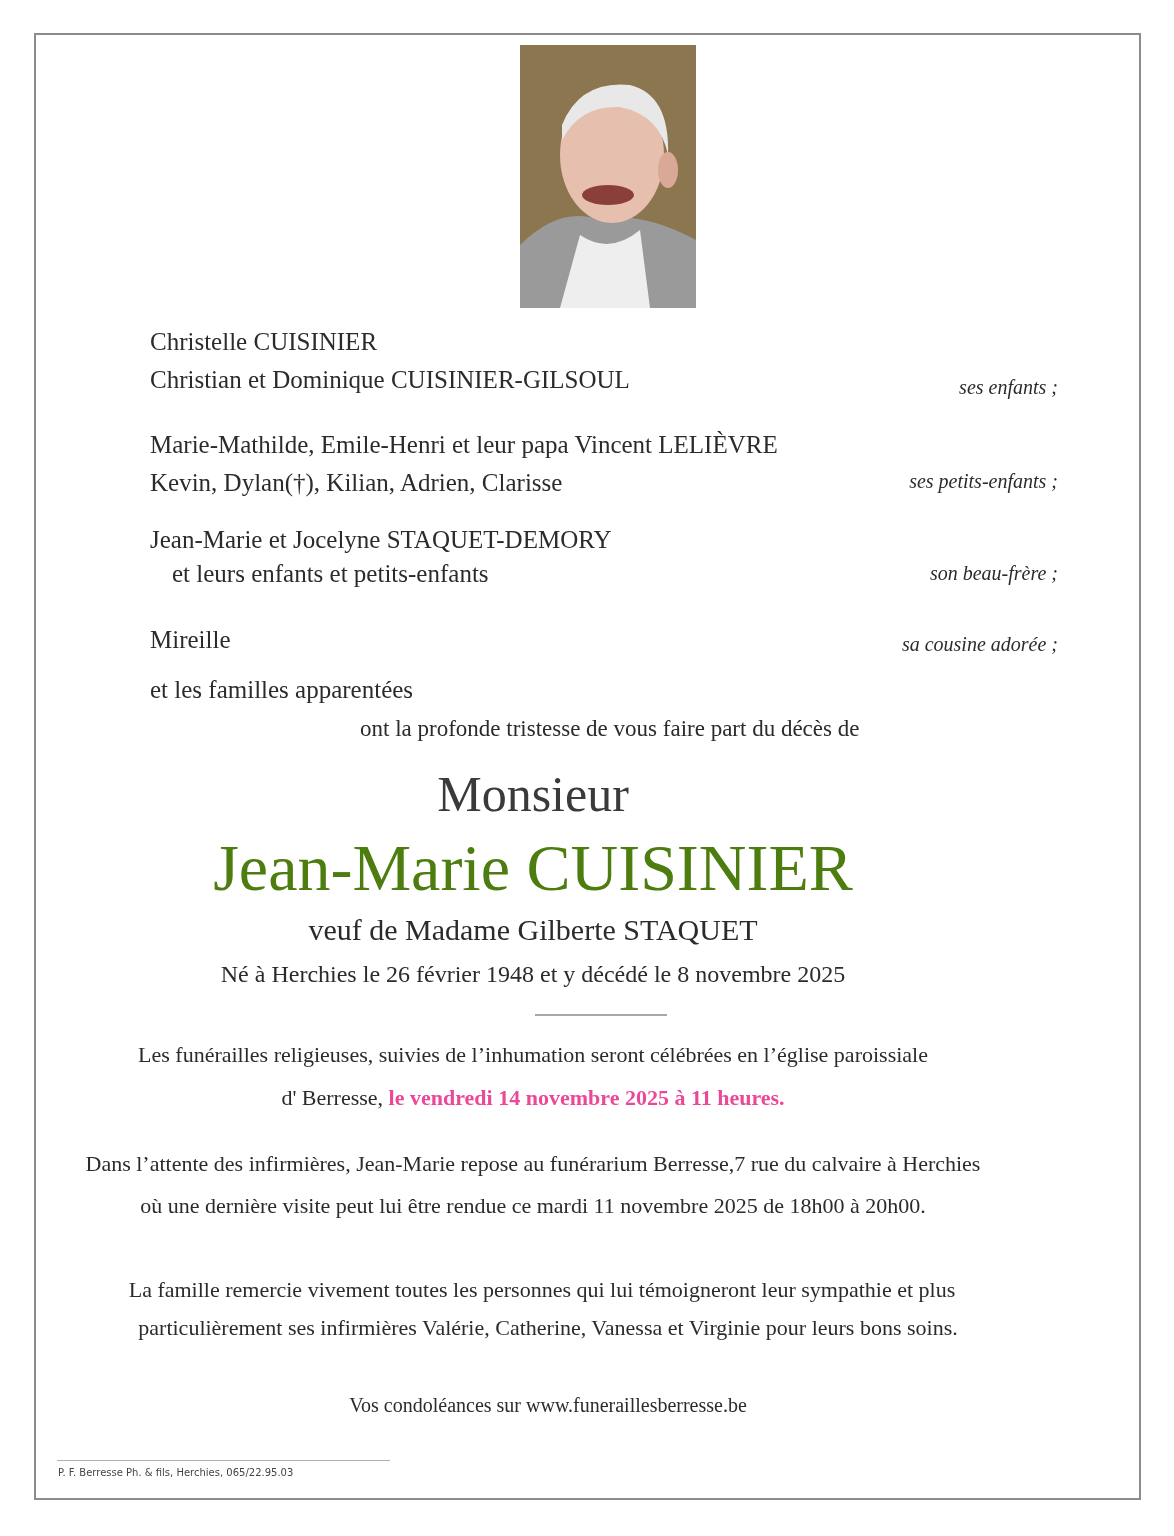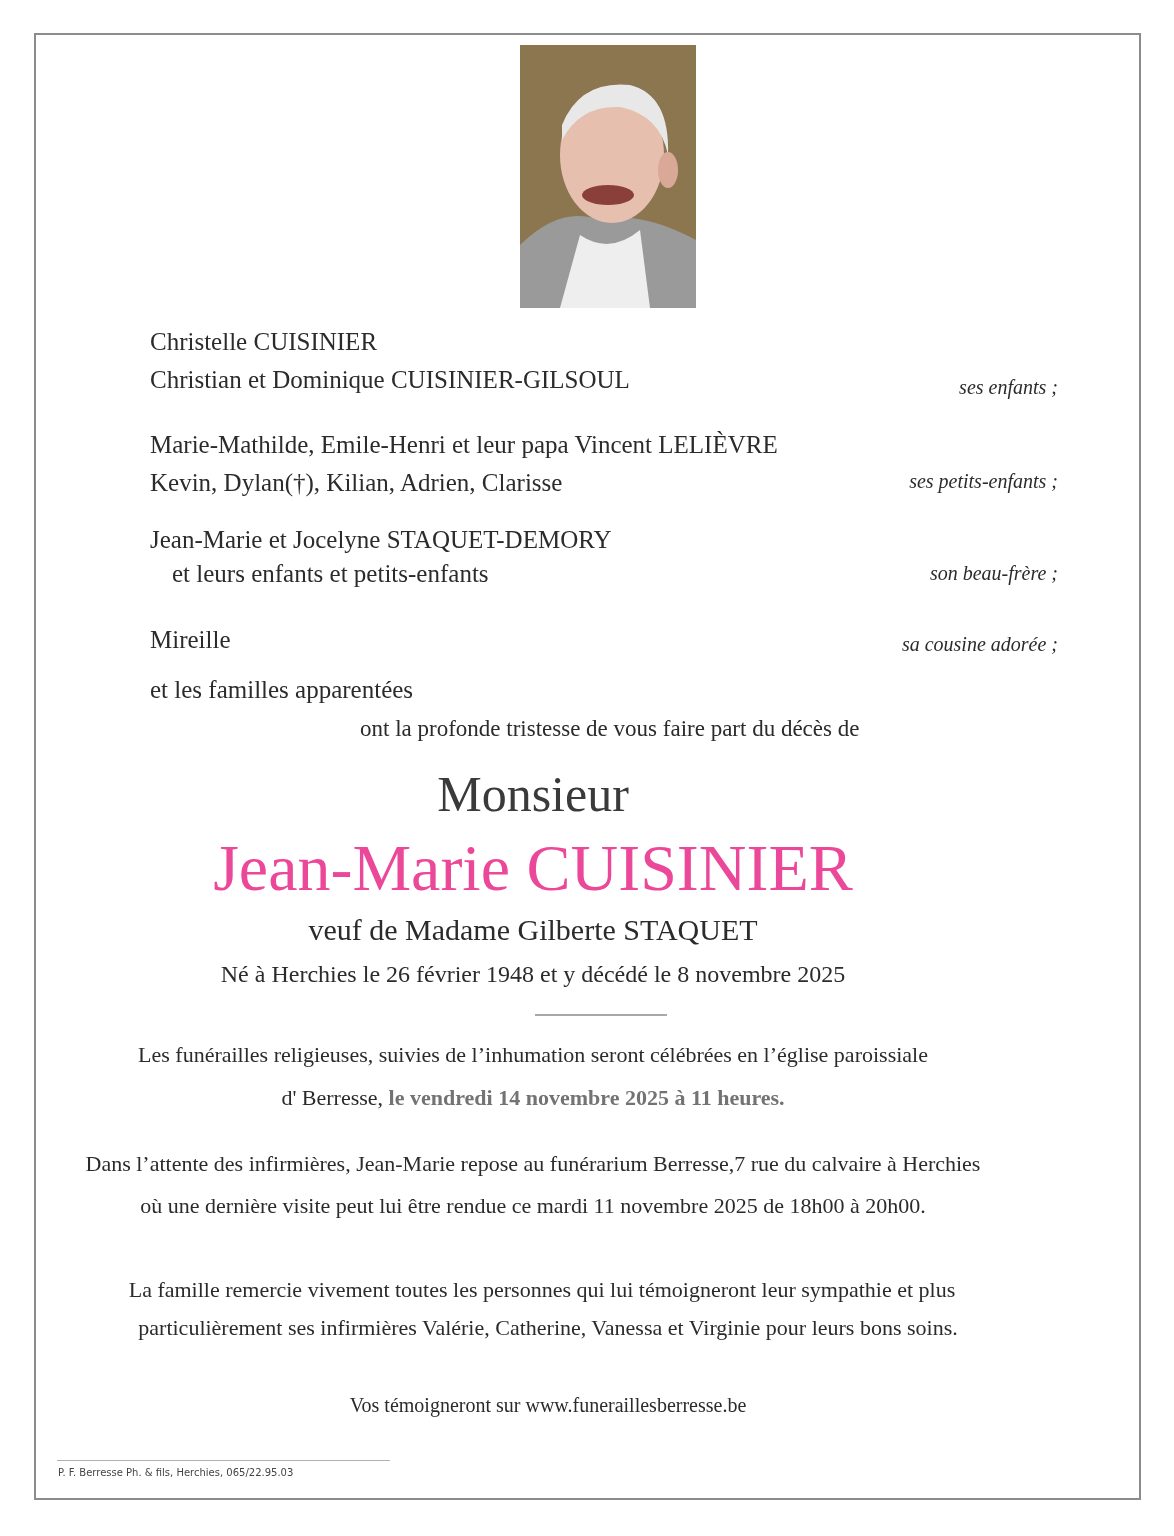--- a/index.html
+++ b/index.html
@@ -10,21 +10,21 @@
   .photo { position:absolute; left:520px; top:45px; width:176px; height:263px;
            background:#8b7650; overflow:hidden; }
   .abs { position:absolute; white-space:nowrap; }
   .fam { font-size:25px; left:150px; }
   .rel { font-size:20px; font-style:italic; right:116px; text-align:right; }
   .center { left:0; width:1066px; text-align:center; }
   .sep { position:absolute; left:535px; top:1014px; width:132px; height:2px; background:#a8a8a8; }
   .footrule { position:absolute; left:57px; top:1460px; width:333px; height:1px; background:#b0b0b0; }
   .foot { position:absolute; left:58px; top:1467px; font-family:"DejaVu Sans","Liberation Sans",sans-serif;
           font-size:10px; color:#444; }
-  b.bold { font-weight:bold; color:#737373;font-family:Liberation Serif, serif; }
+  b.bold { font-weight:bold; color:#ec4899;font-family:Liberation Serif, serif; }
 </style>
 </head>
 <body>
 
 <div class="frame"></div>
 
 <div class="photo">
   <svg width="176" height="263" viewBox="0 0 176 263">
     <rect width="176" height="263" fill="#8b7650"></rect>
     <path d="M0 200 Q40 160 80 175 Q120 165 176 195 L176 263 L0 263 Z" fill="#9a9a9a"></path>
@@ -49,33 +49,33 @@
 <div class="abs rel" style="top:562px">son beau-frère ;</div>
 
 <div class="abs fam" style="top:626px">Mireille</div>
 <div class="abs rel" style="top:633px">sa cousine adorée ;</div>
 
 <div class="abs fam" style="top:676px">et les familles apparentées</div>
 
 <div class="abs" style="top:716px; left:360px; font-size:23px">ont la profonde tristesse de vous faire part du décès de</div>
 
 <div class="abs center" style="top:765px; font-size:50px; color:#3a3a3a">Monsieur</div>
-<div class="abs center" style="top:830px; font-size:66px; color:#ec4899">Jean-Marie CUISINIER</div>
+<div class="abs center" style="top:830px; font-size:66px; color:#4d7c0f">Jean-Marie CUISINIER</div>
 <div class="abs center" style="top:913px; font-size:30px">veuf de Madame Gilberte STAQUET</div>
 <div class="abs center" style="top:961px; font-size:24px">Né à Herchies le 26 février 1948 et y décédé le 8 novembre 2025</div>
 
 <div class="sep"></div>
 
 <div class="abs center" style="top:1042px; font-size:22px">Les funérailles religieuses, suivies de l’inhumation  seront célébrées en l’église paroissiale</div>
 <div class="abs center" style="top:1085px; font-size:22px">
   <span>d' Berresse, </span><b class="bold">le vendredi 14 novembre 2025 à 11 heures.</b>
 </div>
 
 <div class="abs center" style="top:1151px; font-size:22px">Dans l’attente des infirmières, Jean-Marie repose au funérarium Berresse,7 rue du calvaire à Herchies</div>
 <div class="abs center" style="top:1193px; font-size:22px">où une dernière visite peut lui être rendue ce mardi 11 novembre 2025 de 18h00 à 20h00.</div>
 
 <div class="abs center" style="top:1277px; font-size:22px; padding-left:18px; box-sizing:border-box">La famille remercie vivement toutes les personnes qui lui témoigneront leur sympathie et plus</div>
 <div class="abs center" style="top:1315px; font-size:22px; padding-left:30px; box-sizing:border-box">particulièrement ses infirmières Valérie, Catherine, Vanessa et Virginie pour leurs bons soins.</div>
 
-<div class="abs center" style="top:1394px; font-size:20px; padding-left:30px; box-sizing:border-box">Vos témoigneront sur www.funeraillesberresse.be</div>
+<div class="abs center" style="top:1394px; font-size:20px; padding-left:30px; box-sizing:border-box">Vos condoléances sur www.funeraillesberresse.be</div>
 
 <div class="footrule"></div>
 <div class="foot">P. F. Berresse Ph. &amp; fils, Herchies, 065/22.95.03</div>
 
 </body></html>

